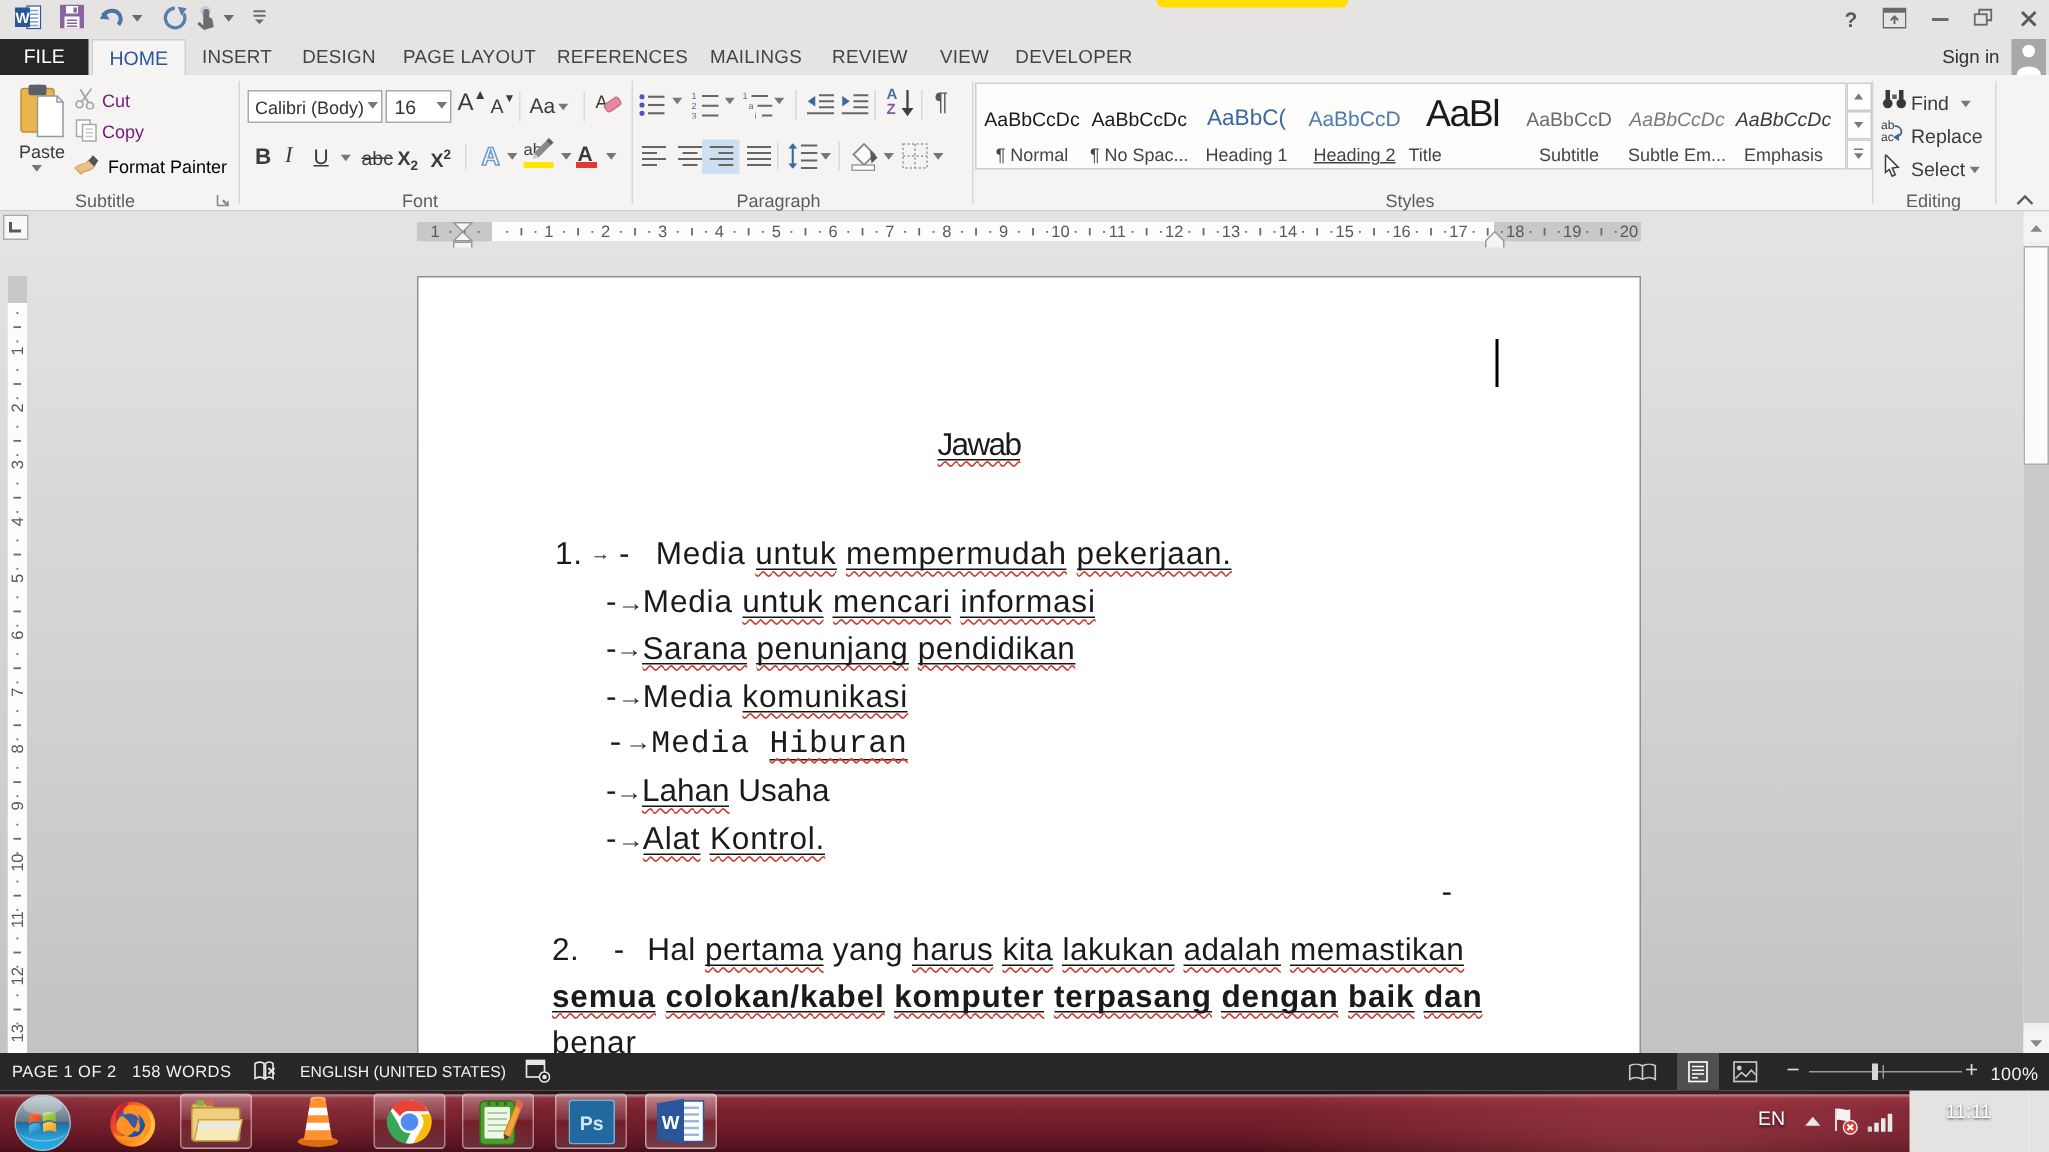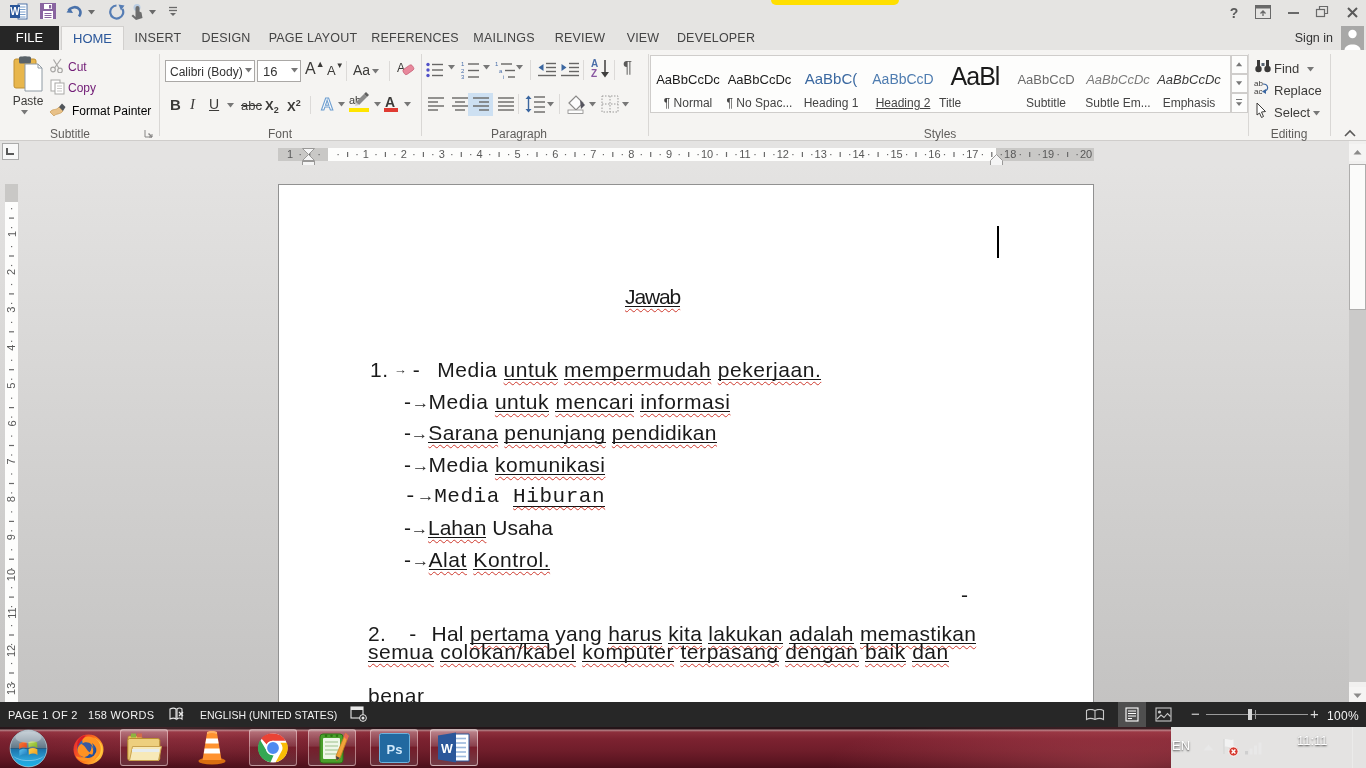--- a/index.html
+++ b/index.html
@@ -44,21 +44,21 @@
 
 .dline { position:absolute; font-size:21px; line-height:1; color:#1a1a1a; white-space:pre; letter-spacing:0.55px; }
 .u { background:linear-gradient(#151515,#151515) 0 20.6px/100% 1.15px no-repeat; text-decoration:underline wavy #cf3a2e 1px; text-underline-offset:4px; text-decoration-skip-ink:none; }
 .tabarrow { font-size:16px; color:#2e2e2e; display:inline-block; width:17px; text-align:center; letter-spacing:0; transform:scaleX(1.1) translateY(-1px); }
 .sp { display:inline-block; }
 
 
 #statusbar { position:absolute; left:0; top:702px; width:1366px; height:25px; background:#272727; color:#f2f2f2; font-size:11px; letter-spacing:0.3px; }
 
 
-#taskbar { position:absolute; left:0; top:727px; width:1171px; height:41px;
+#taskbar { position:absolute; left:0; top:727px; width:1273px; height:41px;
   background:linear-gradient(180deg,#241418 0,#241418 2px,#b5888b 3px,#8d2f3c 5px,#7c2230 12px,#6f1d2a 24px,#5d1622 34px,#4a0f1a 41px); }
 #taskbar .sheen { position:absolute; left:0; top:0; width:100%; height:100%;
   background:radial-gradient(ellipse 420px 90px at 1120px 40px, rgba(255,120,130,0.28), rgba(255,120,130,0) 70%),
              radial-gradient(ellipse 300px 70px at 180px -10px, rgba(255,140,150,0.16), rgba(255,140,150,0) 70%); }
 .tbbtn { position:absolute; top:2px; width:52px; height:37px; border:1px solid rgba(255,225,225,0.48); border-radius:3px;
   background:linear-gradient(180deg, rgba(255,255,255,0.30), rgba(255,255,255,0.10) 45%, rgba(120,20,30,0.14) 50%, rgba(255,255,255,0.12)); }
 .tbactive { background:linear-gradient(180deg, rgba(255,255,255,0.42), rgba(255,255,255,0.16) 45%, rgba(150,40,50,0.18) 50%, rgba(255,255,255,0.18)); border-color:rgba(255,235,235,0.55); }
 .trayt { position:absolute; color:#fff; font-size:13px; text-shadow:0 1px 2px rgba(0,0,0,0.7); }
 </style>
 </head>
@@ -643,21 +643,21 @@
     <div class="dline" style="left:625px;top:121px;letter-spacing:-1.1px;"><span class="u">Jawab</span></div>
     <div class="dline" style="left:370px;top:194px;">1.<span class="sp" style="width:5px"></span><span class="tabarrow" style="font-size:13px;width:9px;transform:none;position:relative;top:-3px;">→</span><span class="sp" style="width:10px"></span>-<span class="sp" style="width:17px"></span>Media <span class="u">untuk</span> <span class="u">mempermudah</span> <span class="u">pekerjaan.</span></div>
     <div class="dline" style="left:404px;top:226px;">-<span class="tabarrow">→</span>Media <span class="u">untuk</span> <span class="u">mencari</span> <span class="u">informasi</span></div>
     <div class="dline" style="left:404px;top:257px;letter-spacing:0.35px;">-<span class="tabarrow">→</span><span class="u">Sarana</span> <span class="u">penunjang</span> <span class="u">pendidikan</span></div>
     <div class="dline" style="left:404px;top:289px;">-<span class="tabarrow">→</span>Media <span class="u">komunikasi</span></div>
     <div class="dline" style="left:404px;top:321px;font-family:Liberation Mono, monospace;">-<span class="tabarrow">→</span>Media <span class="u">Hiburan</span></div>
     <div class="dline" style="left:404px;top:352px;letter-spacing:0px;">-<span class="tabarrow">→</span><span class="u">Lahan</span> Usaha</div>
     <div class="dline" style="left:404px;top:384px;">-<span class="tabarrow">→</span><span class="u">Alat</span> <span class="u">Kontrol.</span></div>
     <div class="dline" style="left:961px;top:419px;">-</div>
     <div class="dline" style="left:368px;top:458px;letter-spacing:0.3px;">2.<span class="sp" style="width:23px"></span>-<span class="sp" style="width:15px"></span>Hal <span class="u">pertama</span> yang <span class="u">harus</span> <span class="u">kita</span> <span class="u">lakukan</span> <span class="u">adalah</span> <span class="u">memastikan</span></div>
-    <div class="dline" style="left:368px;top:476px;"><span class="u">semua</span> <span class="u">colokan/kabel</span> <span class="u">komputer</span> <span class="u">terpasang</span> <span class="u">dengan</span> <span class="u">baik</span> <span class="u">dan</span></div>
+    <div class="dline" style="left:368px;top:489px;font-weight:bold;"><span class="u">semua</span> <span class="u">colokan/kabel</span> <span class="u">komputer</span> <span class="u">terpasang</span> <span class="u">dengan</span> <span class="u">baik</span> <span class="u">dan</span></div>
     <div class="dline" style="left:368px;top:520px;"><span class="u">benar</span></div>
     <div id="caret" style="position:absolute;left:997px;top:61px;width:1.5px;height:32px;background:#000;"></div>
   </div>
 </div>
 
 <div id="scrollbar">
   <div style="position:absolute;left:0;top:3px;width:17px;height:17px;background:#f5f4f3;"><svg width="17" height="17" viewBox="0 0 17 17">
         <path d="M4.5 10.5 L8.5 6 L12.5 10.5 Z" fill="#8b8a89"></path>
       </svg></div>
   <div style="position:absolute;left:0;top:23px;width:17px;height:146px;background:#fbfbfa;border:1px solid #aeadac;"></div>

